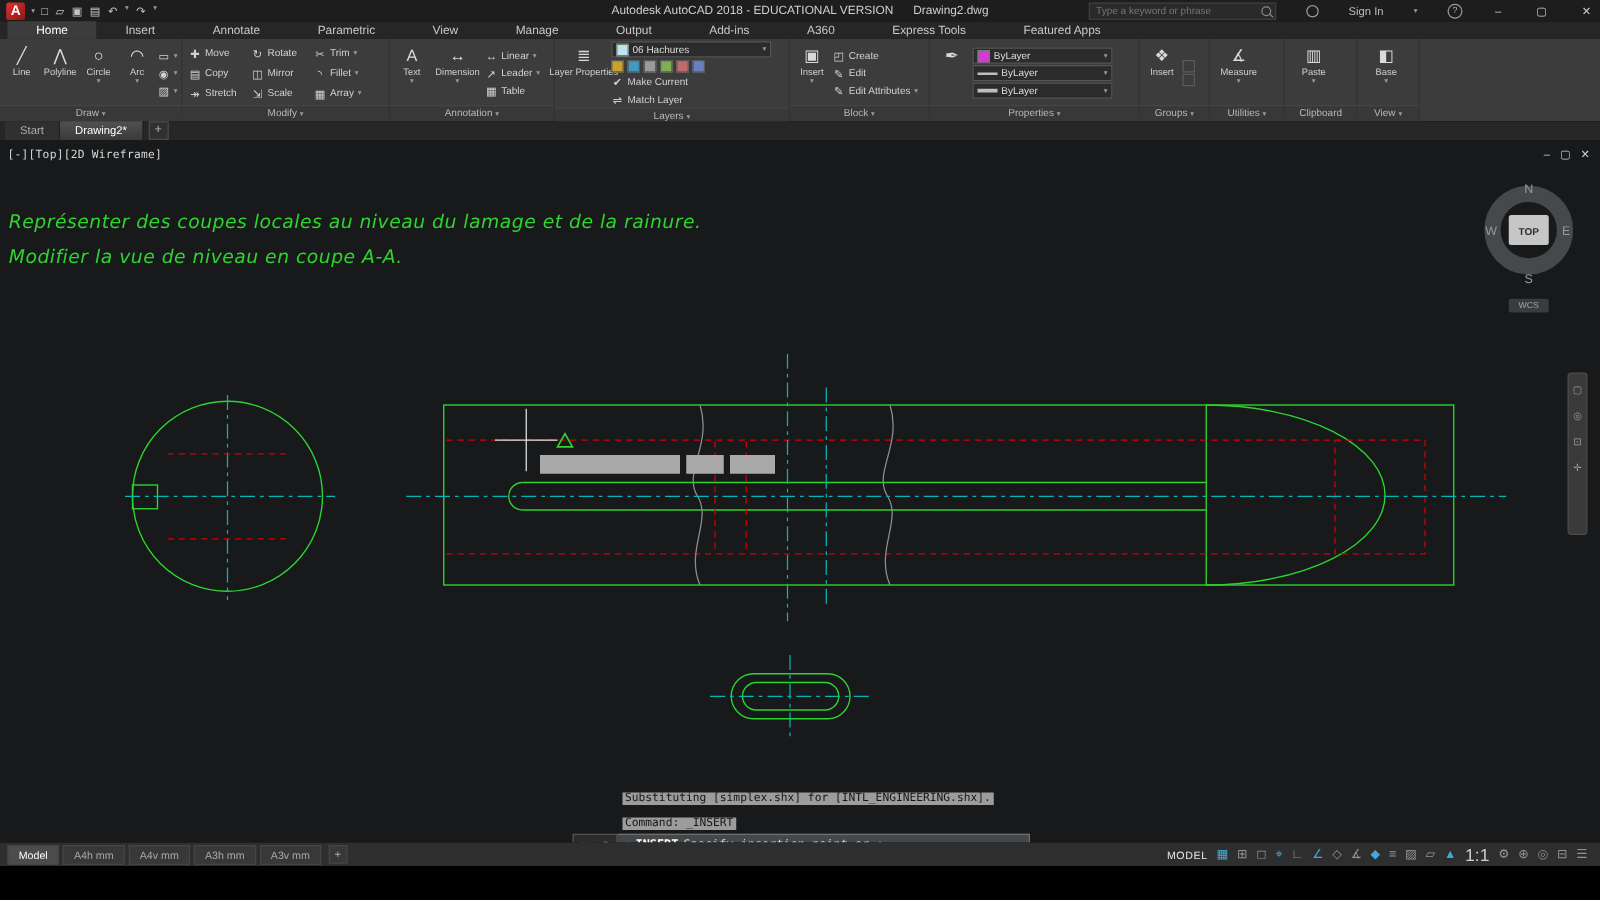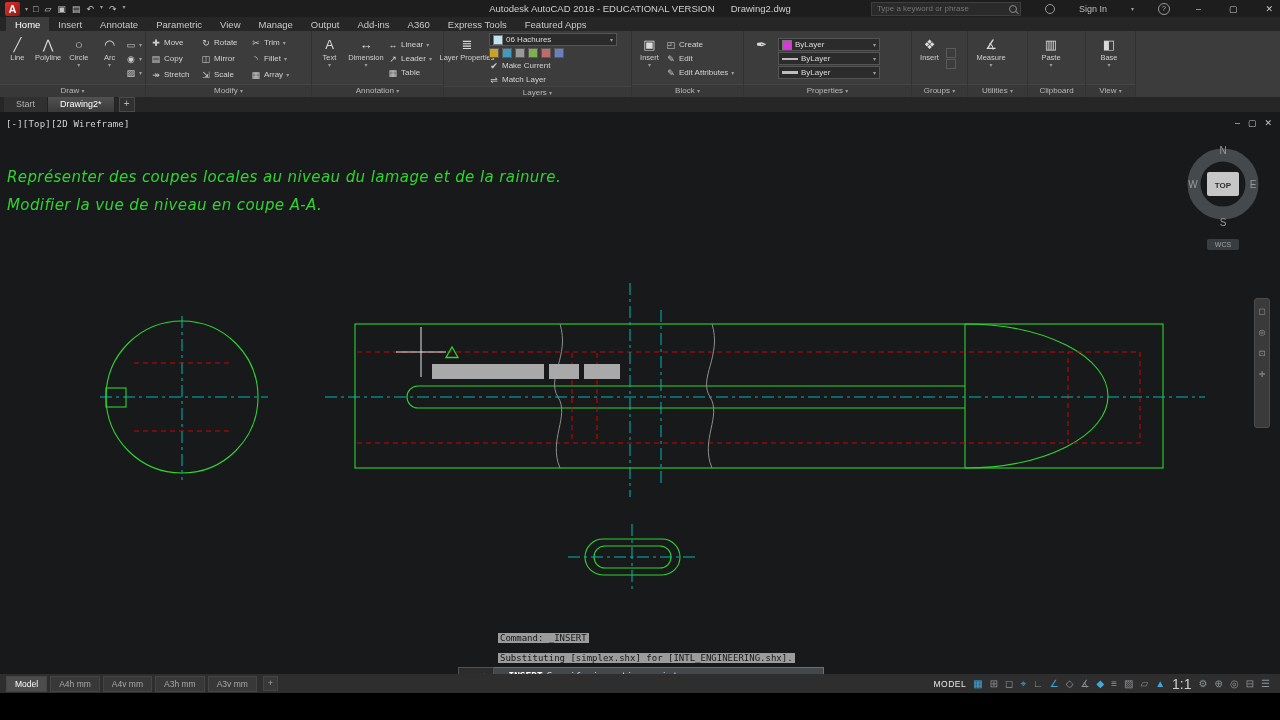--- a/index.html
+++ b/index.html
@@ -17,21 +17,21 @@
   .searchbox{width:142px;height:12px;background:#2a2a2a;border:1px solid #3e3e3e;display:flex;align-items:center;gap:3px;padding:0 3px}
   .searchbox input{flex:1;background:transparent;border:none;outline:none;color:#9a9a9a;font-size:8px;font-family:"Liberation Sans",sans-serif}
   .mag{width:6px;height:6px;border:1px solid #8a8a8a;border-radius:50%;position:relative;flex:0 0 auto}
   .mag::after{content:'';position:absolute;width:4px;height:1px;background:#8a8a8a;right:-3px;bottom:-1px;transform:rotate(40deg)}
   .person{width:8px;height:8px;border-radius:50%;border:1px solid #9a9a9a;position:relative}
   .helpc{width:10px;height:10px;border-radius:50%;border:1px solid #9a9a9a;font-size:7px;display:flex;align-items:center;justify-content:center;color:#b5b5b5}
   .winbtn{font-size:9px;color:#c9c9c9;padding:0 2px}
 
   
   #ribbontabs{position:absolute;top:17px;left:0;width:1280px;height:14px;background:#262626;display:flex;align-items:stretch;padding-left:6px;box-sizing:border-box;font-size:9.5px;color:#c9c9c9}
-  .rtab{padding:0 9px;display:flex;align-items:center;white-space:nowrap}
+  .rtab{padding:0 23px;display:flex;align-items:center;white-space:nowrap}
   .rtab.active{background:#3c3c3c;color:#fff}
 
   
   #ribbon{position:absolute;top:31px;left:0;width:1280px;height:66px;background:#3c3c3c;display:flex}
   .panel{display:flex;flex-direction:column;border-right:1px solid #323232;flex:0 0 auto;box-sizing:border-box}
   .pbody{flex:1;display:flex;gap:2px;padding:2px 3px 0;align-items:stretch}
   .pfoot{height:12px;line-height:12px;text-align:center;font-size:8px;color:#b8b8b8;background:#383838;border-top:1px solid #444;white-space:nowrap}
   .bigbtn{width:29px;display:flex;flex-direction:column;align-items:center;padding-top:2px}
   .bigbtn .ic{height:19px;line-height:19px;font-size:13px;color:#dadada}
   .bigbtn .lb{font-size:7.5px;color:#cecece;text-align:center;line-height:8px;white-space:nowrap}
@@ -324,21 +324,21 @@
         </div>
       </div>
       <div class="pfoot"><span>Block</span> <span class="caret">▾</span></div>
     </div>
 
     <div class="panel" style="width:168px">
       <div class="pbody">
         <div class="bigbtn">
           <span class="ic">✒</span>
         </div>
-        <div class="vcol" style="width:102px">
+        <div class="vcol" style="width:112px">
           <div class="ddl">
             <span class="chip" style="background-color: rgb(214, 58, 214);"></span>
             <span>ByLayer</span>
             <span class="caret" style="margin-left:auto">▾</span>
           </div>
           <div class="ddl">
             <span class="linesample"></span>
             <span>ByLayer</span>
             <span class="caret" style="margin-left:auto">▾</span>
           </div>
@@ -478,22 +478,22 @@
     <div id="wcs">WCS</div>
 
     <div id="navbar">
       <span>▢</span>
       <span>◎</span>
       <span>⊡</span>
       <span>✛</span>
     </div>
 
     <div id="cmdwin">
+      <div class="cline"><span>Substituting [simplex.shx] for [INTL_ENGINEERING.shx].</span></div>
       <div class="cline"><span>Command: _INSERT</span></div>
-      <div class="cline"><span>Substituting [simplex.shx] for [INTL_ENGINEERING.shx].</span></div>
       <div id="cmdrow">
         <div id="cmdicons">
           <span>✕</span>
           <span>⚙</span>
         </div>
         <div id="cmdfield">
           <span class="cmdbadge">◆</span>
           <b>INSERT</b>
           <span>Specify insertion point or :</span>
           <span id="cmdcaret">▾</span>

